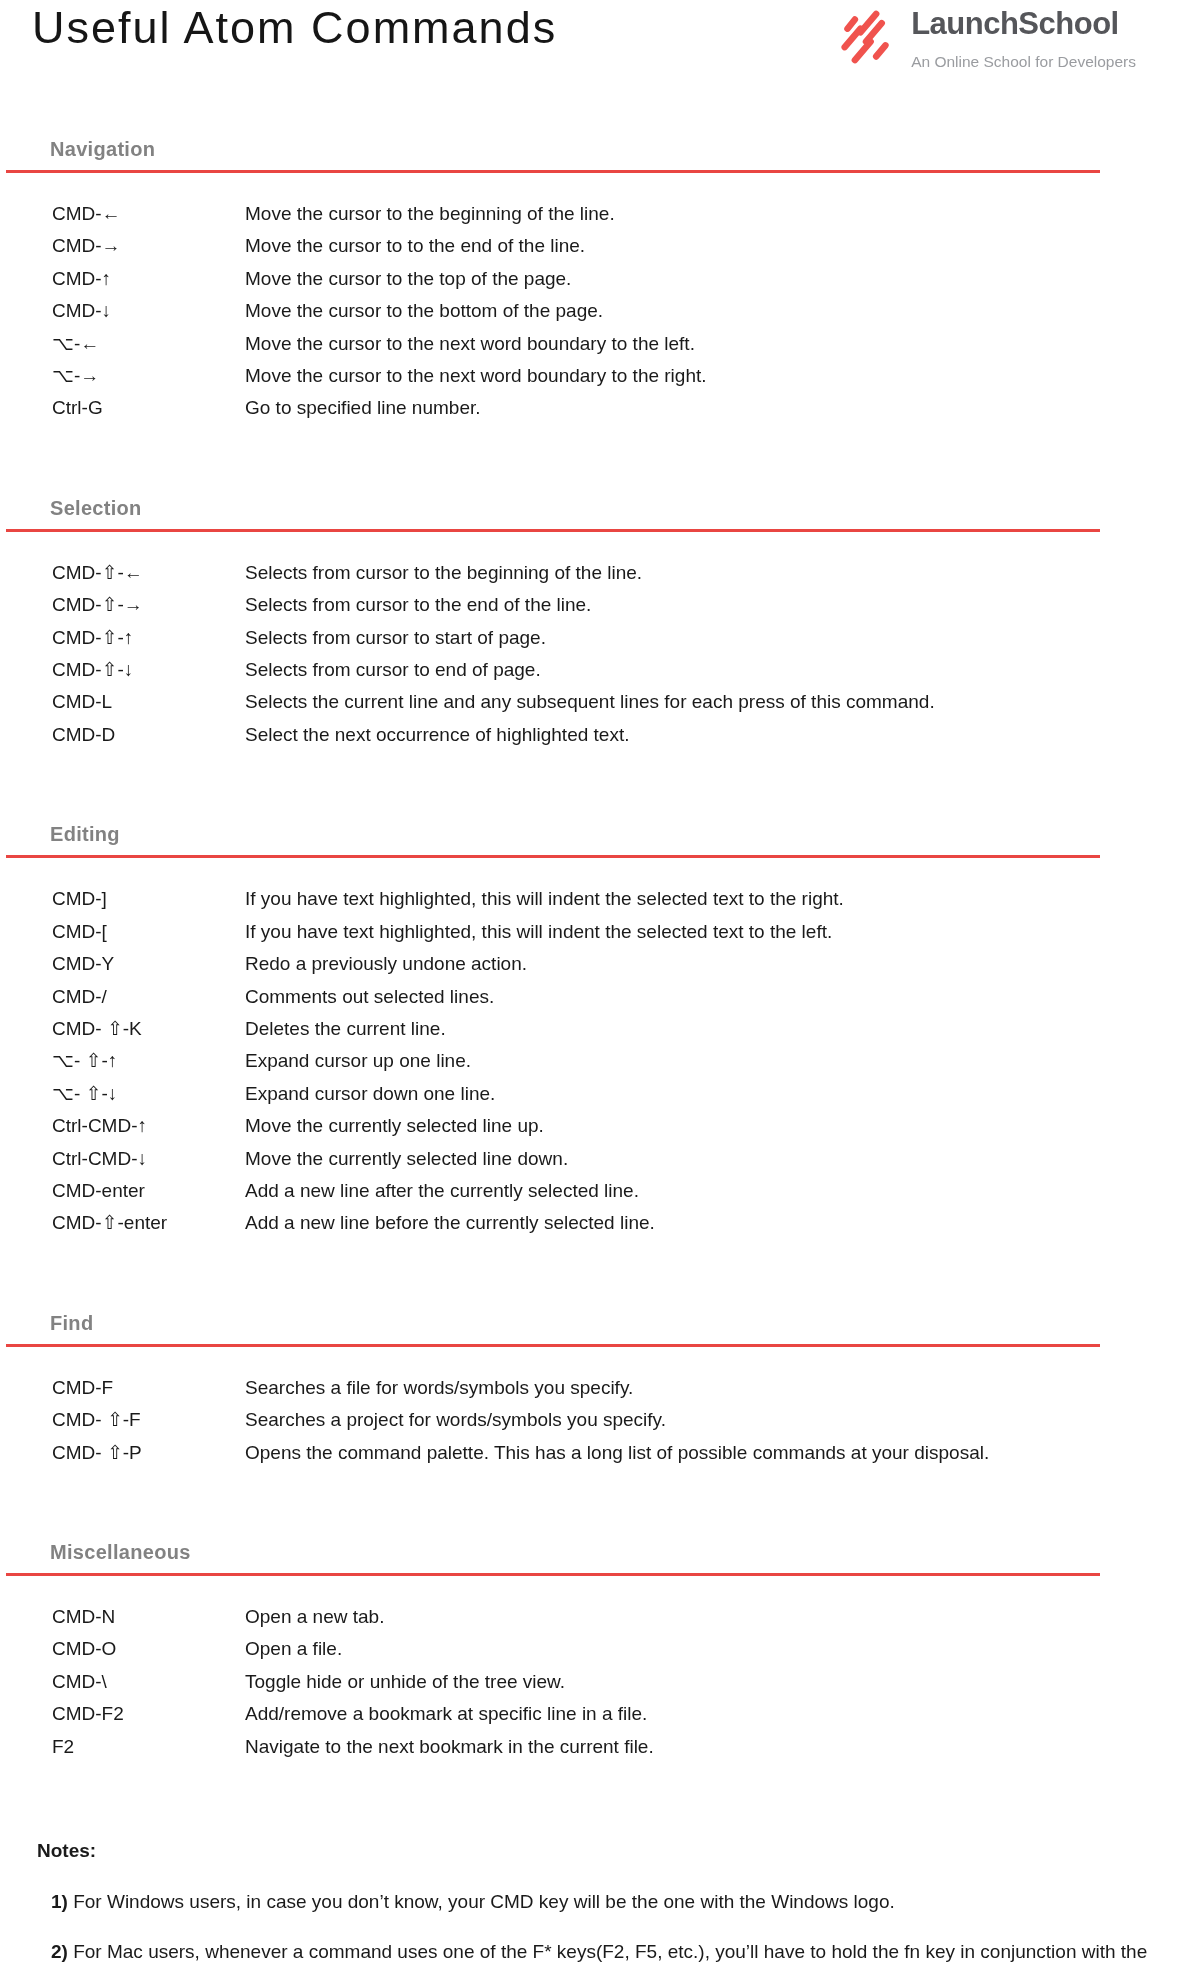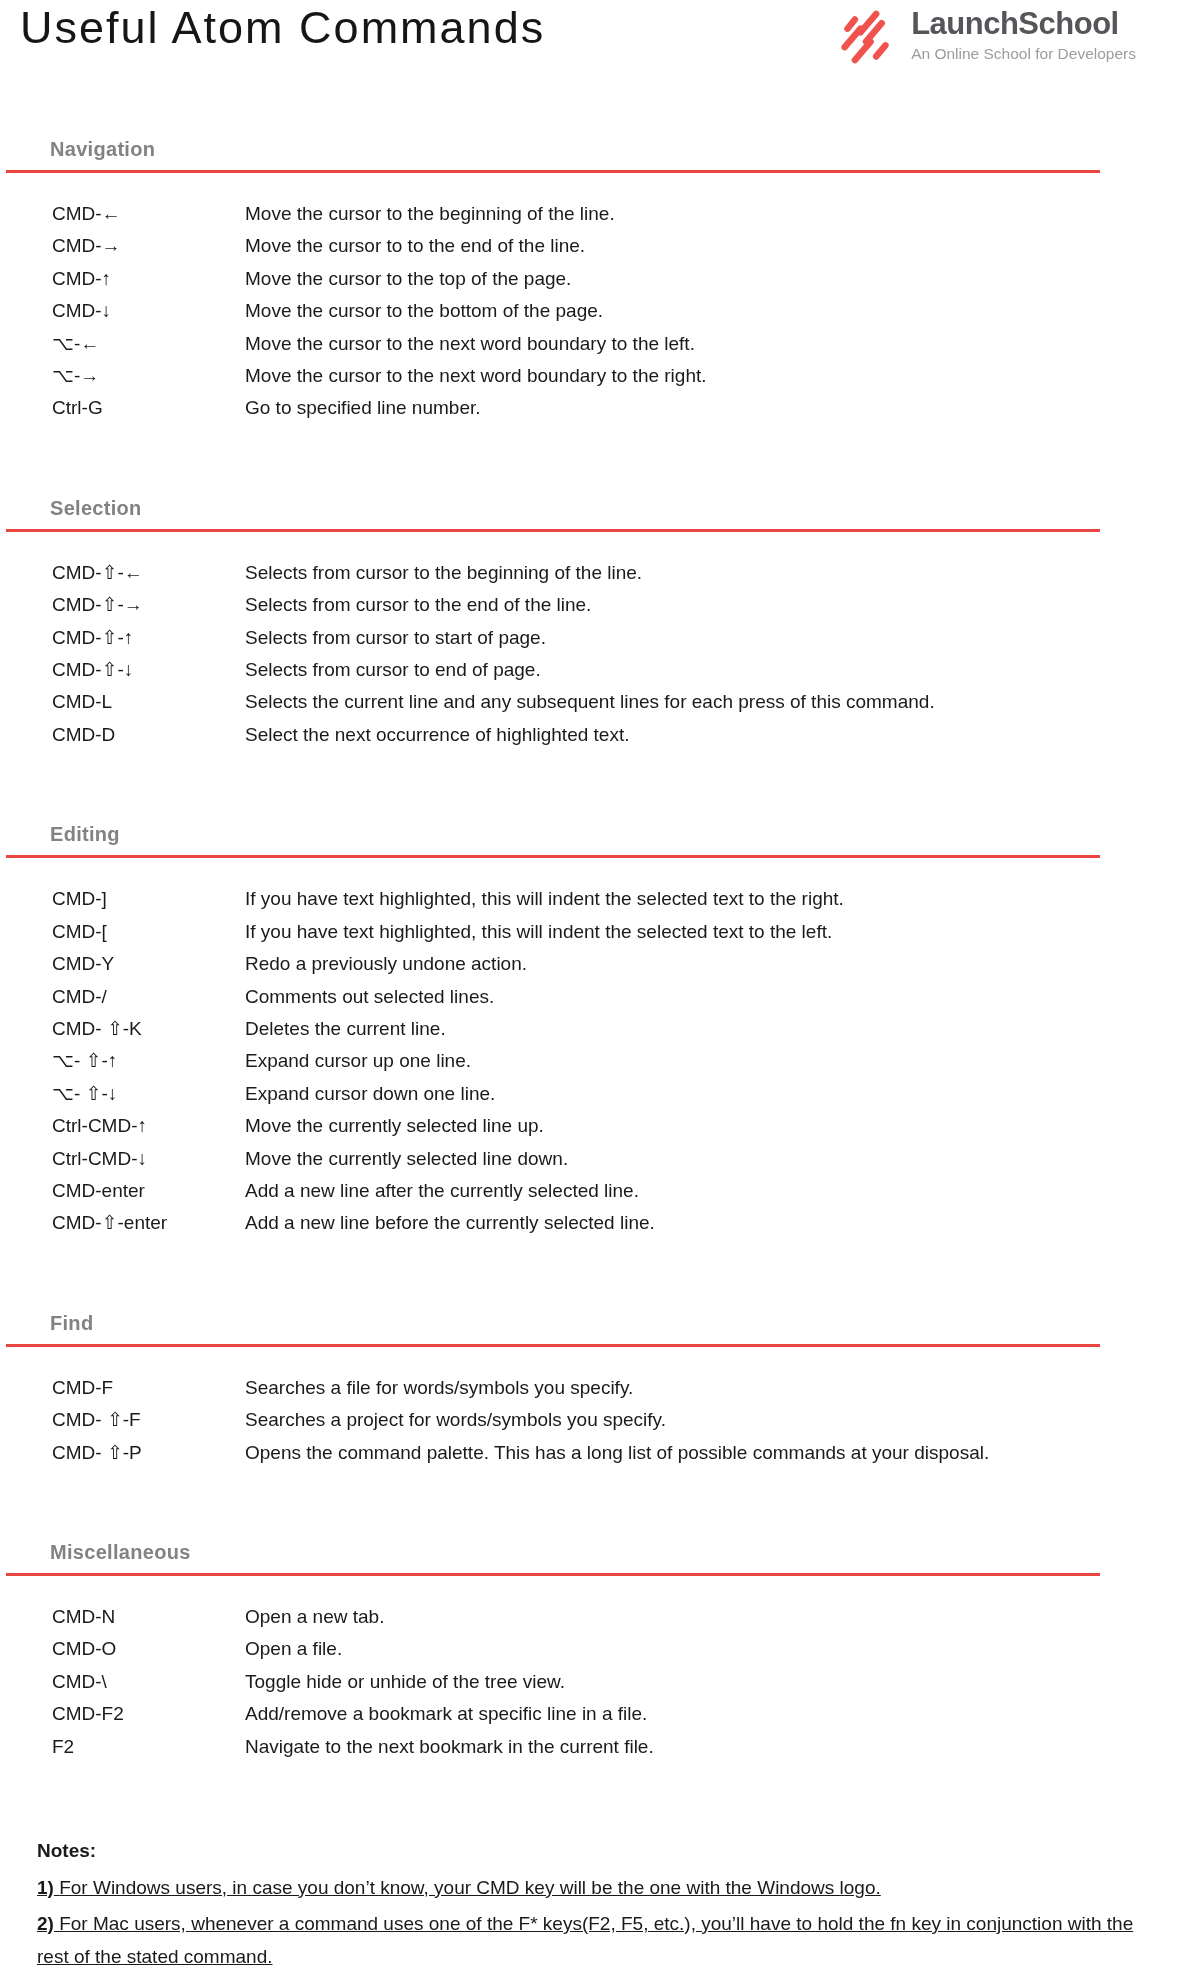--- a/index.html
+++ b/index.html
@@ -10,45 +10,45 @@
     --tagline:#9a9ca0;
     --body-text:#1a1a1a;
   }
   html,body{margin:0;padding:0;background:#ffffff;}
   body{font-family:"Liberation Sans","DejaVu Sans",sans-serif;color:var(--body-text);}
   .page{width:1200px;min-height:1973px;background:#fff;position:relative;overflow:hidden;box-sizing:border-box;}
 
   
   .top{position:relative;height:66px;}
   .page-title{
-    position:absolute;left:20px;top:2px;margin:0;
+    position:absolute;left:32px;top:2px;margin:0;
     font-size:45px;font-weight:400;letter-spacing:2px;color:#161616;
   }
   .logo{position:absolute;top:8px;right:64px;display:flex;align-items:flex-start;gap:20px;}
   .logo-icon svg{display:block;}
   .logo-texts{display:flex;flex-direction:column;}
   .logo-name{font-size:31px;font-weight:700;color:var(--logo-text);line-height:1.05;letter-spacing:-0.5px;}
-  .logo-tagline{font-size:15.5px;color:var(--tagline);margin-top:4px;}
+  .logo-tagline{font-size:15.5px;color:var(--tagline);margin-top:12px;}
 
   
   .section{padding-top:72px;}
   .section-title{
     margin:0 0 9px 50px;font-size:20px;font-weight:700;
     color:var(--header-gray);letter-spacing:0.3px;
   }
   .rule{border:none;border-top:3px solid var(--accent);margin:0 0 25px 6px;width:1094px;}
   .rows{margin:0;}
   .row{display:flex;line-height:32.4px;font-size:19px;}
   .cmd{flex:0 0 193px;margin-left:52px;white-space:pre;}
   .desc{flex:1;}
 
   
   .notes{margin:72px 30px 0 33px;font-size:19px;line-height:32.5px;}
   .notes-heading{font-weight:700;margin:4px;}
-  .note{margin:4px;text-decoration:underline;}
+  .note{margin:18px;}
   .note-label{font-weight:700;}
 </style>
 </head>
 <body>
 
 <div class="page">
 
   <header class="top">
     <h1 class="page-title">Useful Atom Commands</h1>
 

